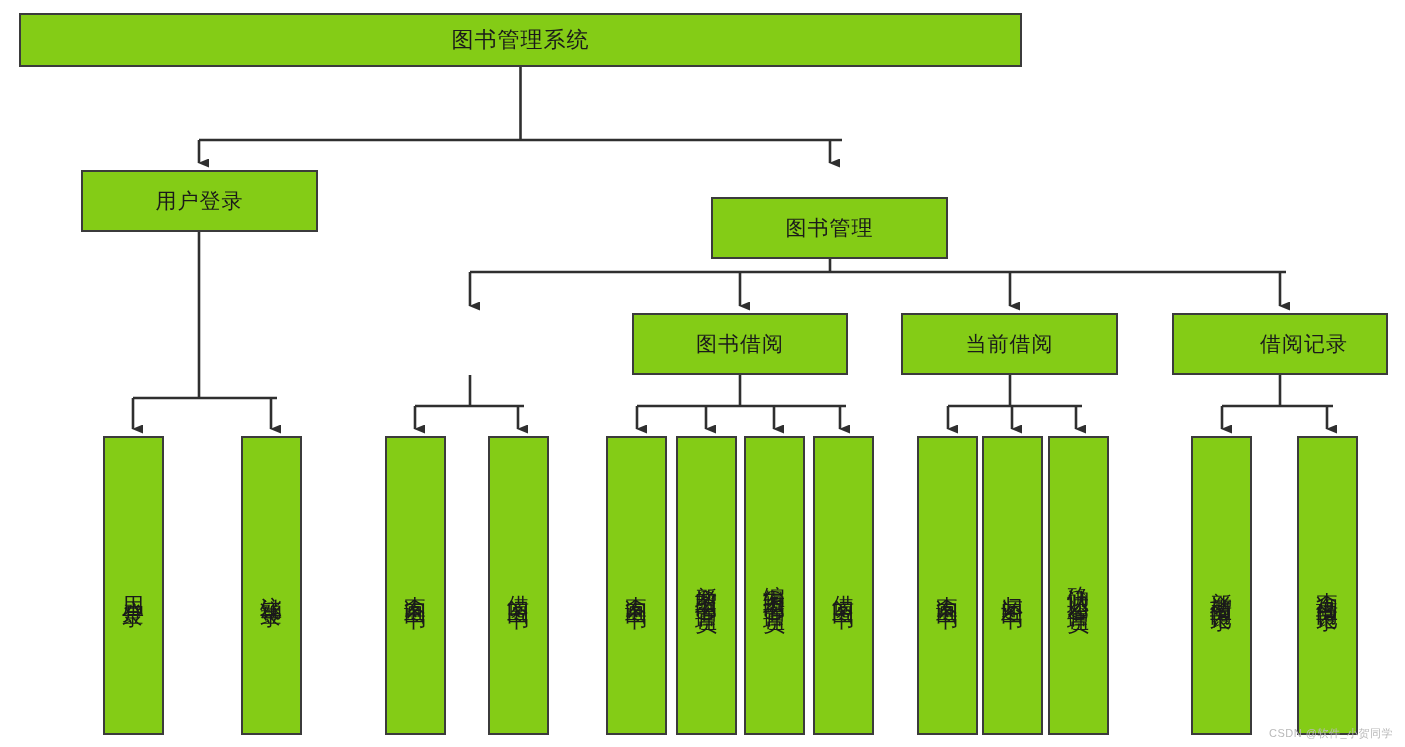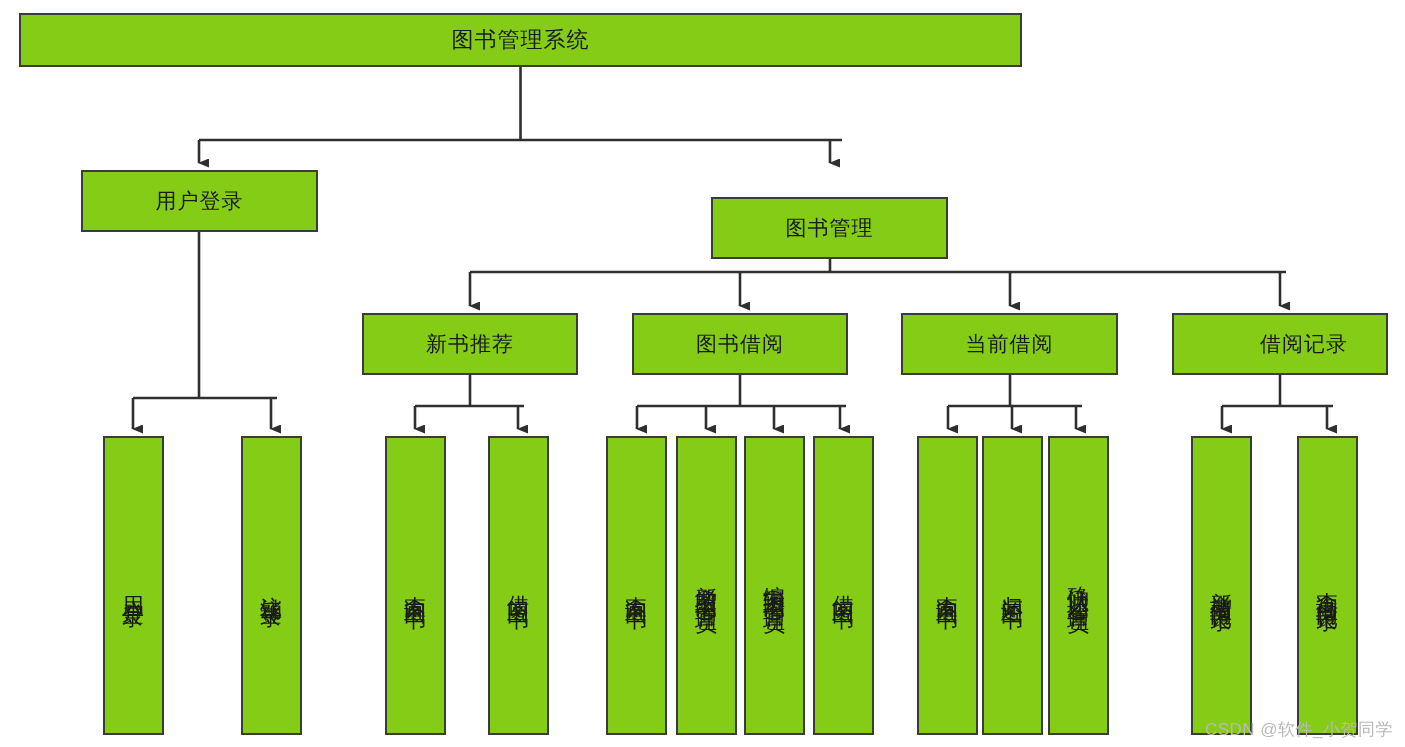--- a/index.html
+++ b/index.html
@@ -55,21 +55,21 @@
     padding: 4px 0;
     align-items: center;
     justify-content: center;
     text-align: center;
     overflow: hidden;
   }
   .watermark {
     position: absolute;
     right: 12px;
     bottom: 6px;
-    font-size: 17px;
+    font-size: 11px;
     color: #b9b9b9;
     white-space: nowrap;
     letter-spacing: 0.5px;
   }
 </style>
 </head>
 <body>
 
 <div id="diagram-root">
 
@@ -124,21 +124,20 @@
       <path d="M1327,406 L1327,429" marker-end="url(#arrowhead)"></path>
     </g>
   </svg>
 
   <div class="node horiz root" style="left:19px; top:13px; width:1003px; height:54px;">图书管理系统</div>
 
   <div class="node horiz" style="left:81px; top:170px; width:237px; height:62px;">用户登录</div>
 
   <div class="node horiz" style="left:711px; top:170px; width:237px; height:62px;margin-top:27px;">图书管理</div>
 
-  <div class="node horiz" style="left:362px; top:313px; width:216px; height:62px;">新书推荐</div>
 
   <div class="node horiz" style="left:901px; top:313px; width:217px; height:62px;">当前借阅</div>
 
   <div class="node horiz" style="left:632px; top:313px; width:216px; height:62px;">图书借阅</div>
 
   <div class="node horiz" style="left:1172px; top:313px; width:216px; height:62px;padding-left:48px;">借阅记录</div>
 
   <div class="node vert" style="left:103px; top:436px; width:61px; height:299px;">用户登录</div>
 
   <div class="node vert" style="left:241px; top:436px; width:61px; height:299px;">注销登录</div>

